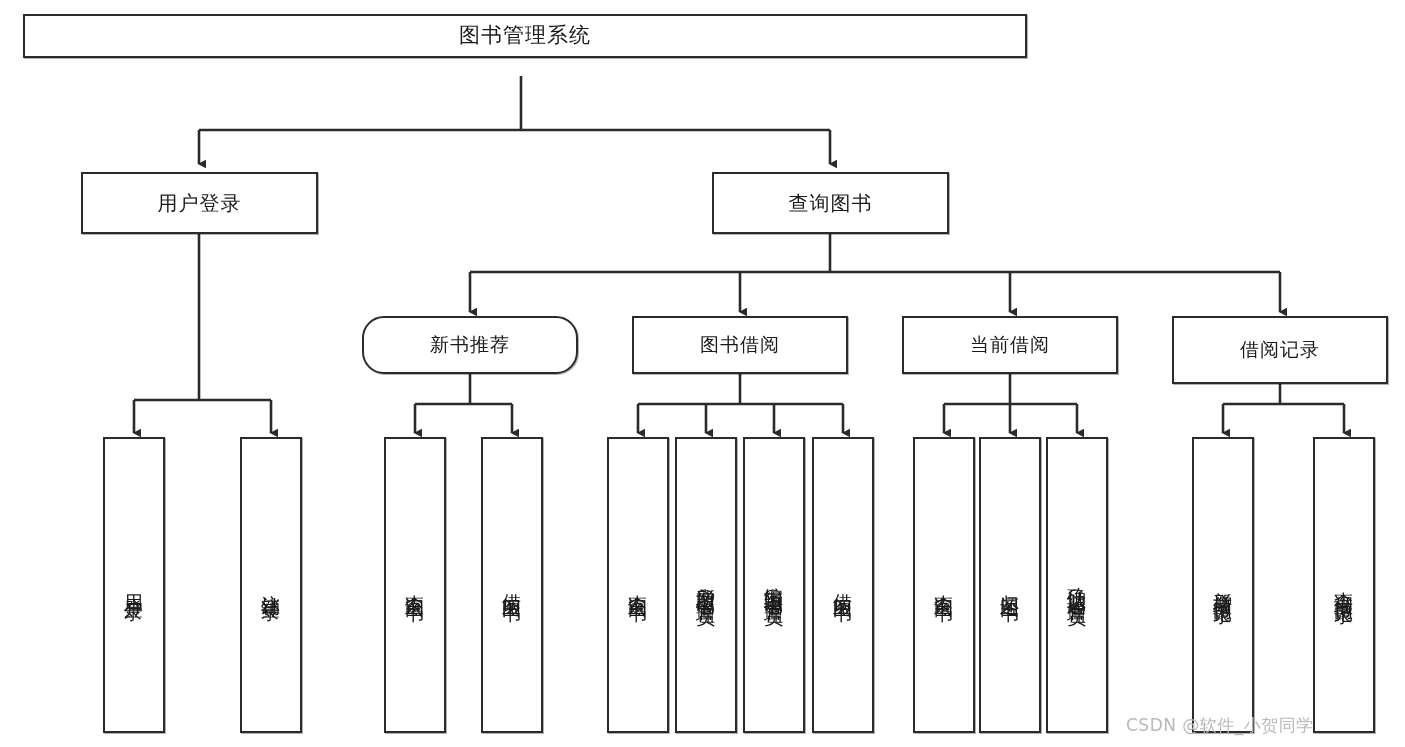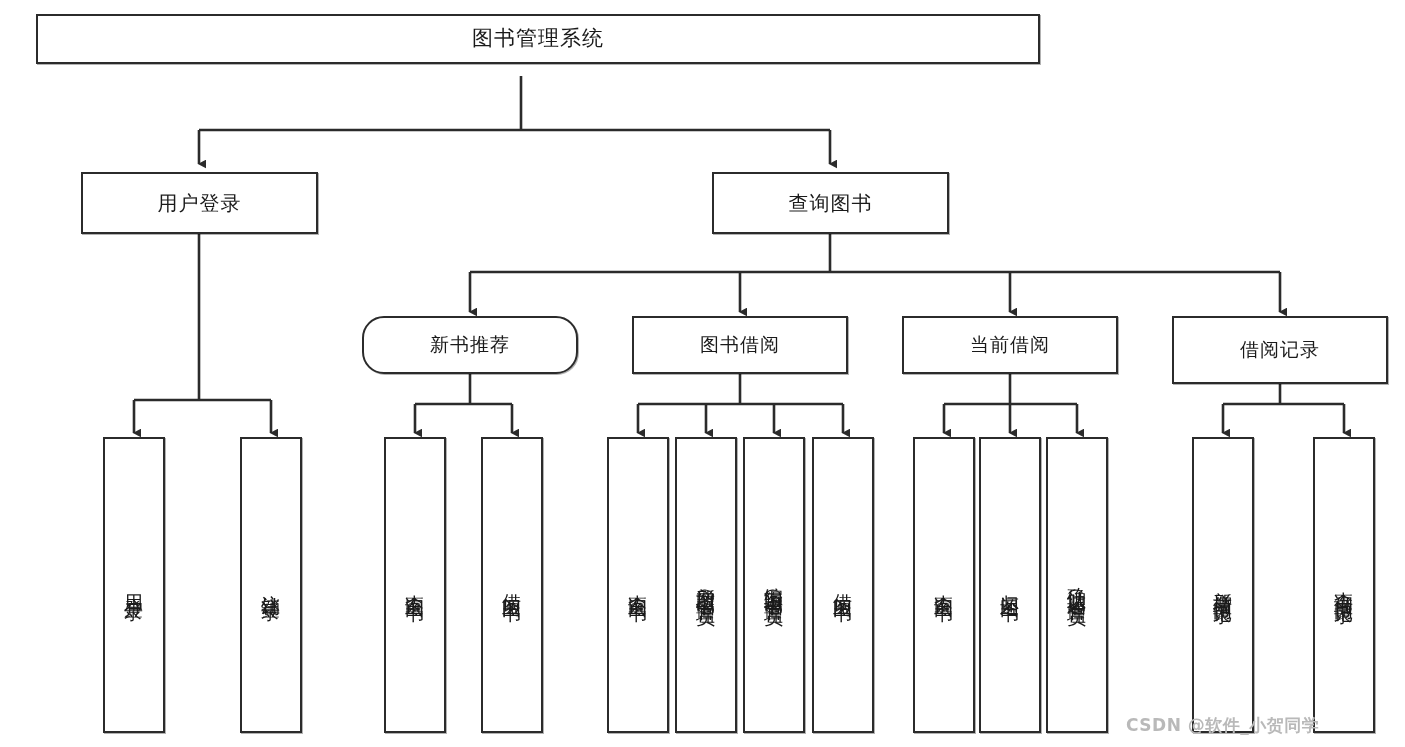--- a/index.html
+++ b/index.html
@@ -115,21 +115,21 @@
       <path d="M1010,404 L1010,433" marker-end="url(#arrow)"></path>
       <path d="M1077,404 L1077,433" marker-end="url(#arrow)"></path>
 
       <path d="M1280,374 L1280,404"></path>
       <path d="M1223,404 L1344,404"></path>
       <path d="M1223,404 L1223,433" marker-end="url(#arrow)"></path>
       <path d="M1344,404 L1344,433" marker-end="url(#arrow)"></path>
     </g>
   </svg>
 
-  <div class="node root" style="left:36px; top:14px; width:1004px; height:50px;">
+  <div class="node root" style="left:23px; top:14px; width:1004px; height:44px;">
     <span class="label">图书管理系统</span>
   </div>
 
   <div class="node lvl2" style="left:81px; top:172px; width:237px; height:62px;">
     <span class="label">用户登录</span>
   </div>
 
   <div class="node lvl2" style="left:712px; top:172px; width:237px; height:62px;">
     <span class="label">查询图书</span>
   </div>
@@ -187,15 +187,15 @@
     <span class="label">确认归还（管理员）</span>
   </div>
 
   <div class="node leaf" style="left:1192px; top:437px; width:62px; height:296px;">
     <span class="label">新增借阅记录</span>
   </div>
   <div class="node leaf" style="left:1313px; top:437px; width:62px; height:296px;">
     <span class="label">查询借阅记录</span>
   </div>
 
-  <div class="watermark" style="left:1126px; top:714px;font-weight:bold;">CSDN @软件_小贺同学</div>
+  <div class="watermark" style="left:1126px; top:714px;">CSDN @软件_小贺同学</div>
 
 </div>
 
 </body></html>

